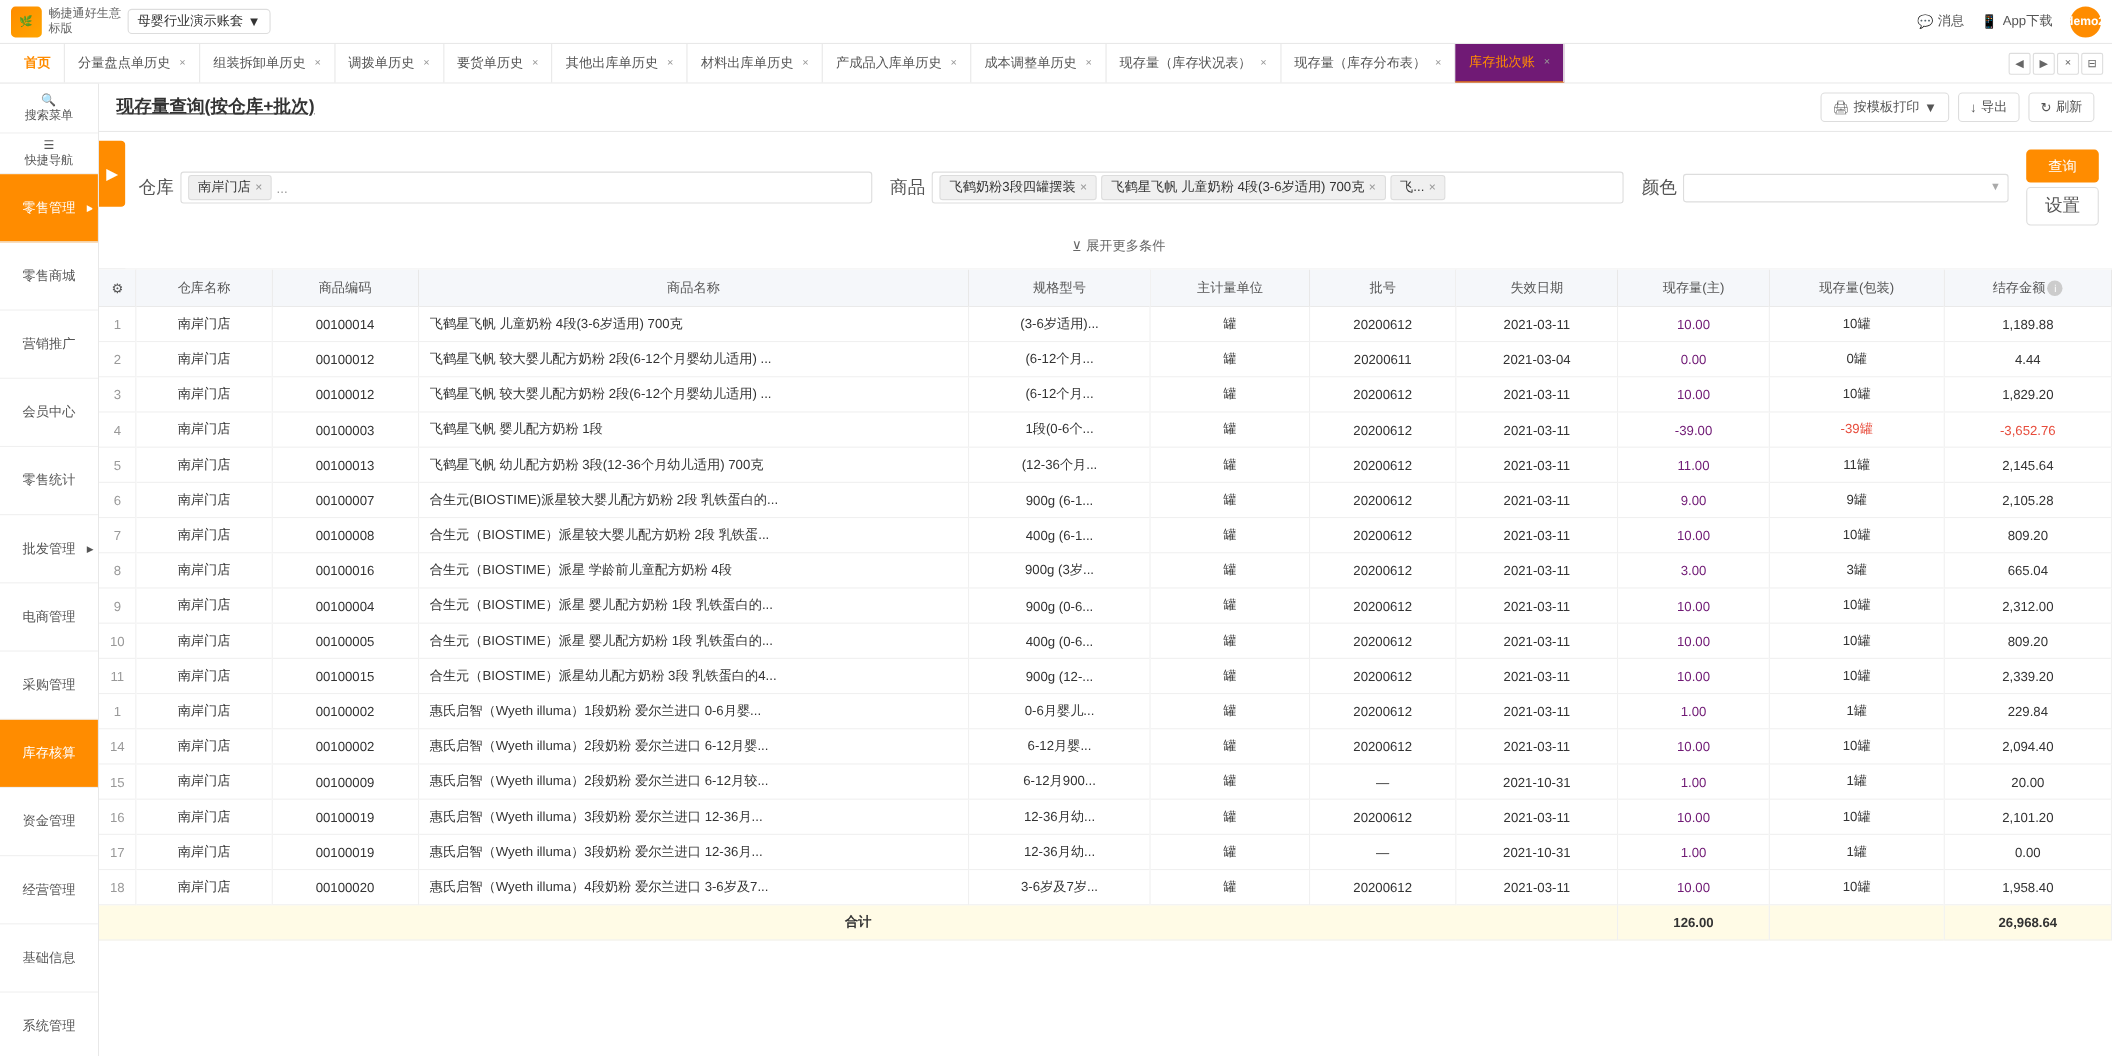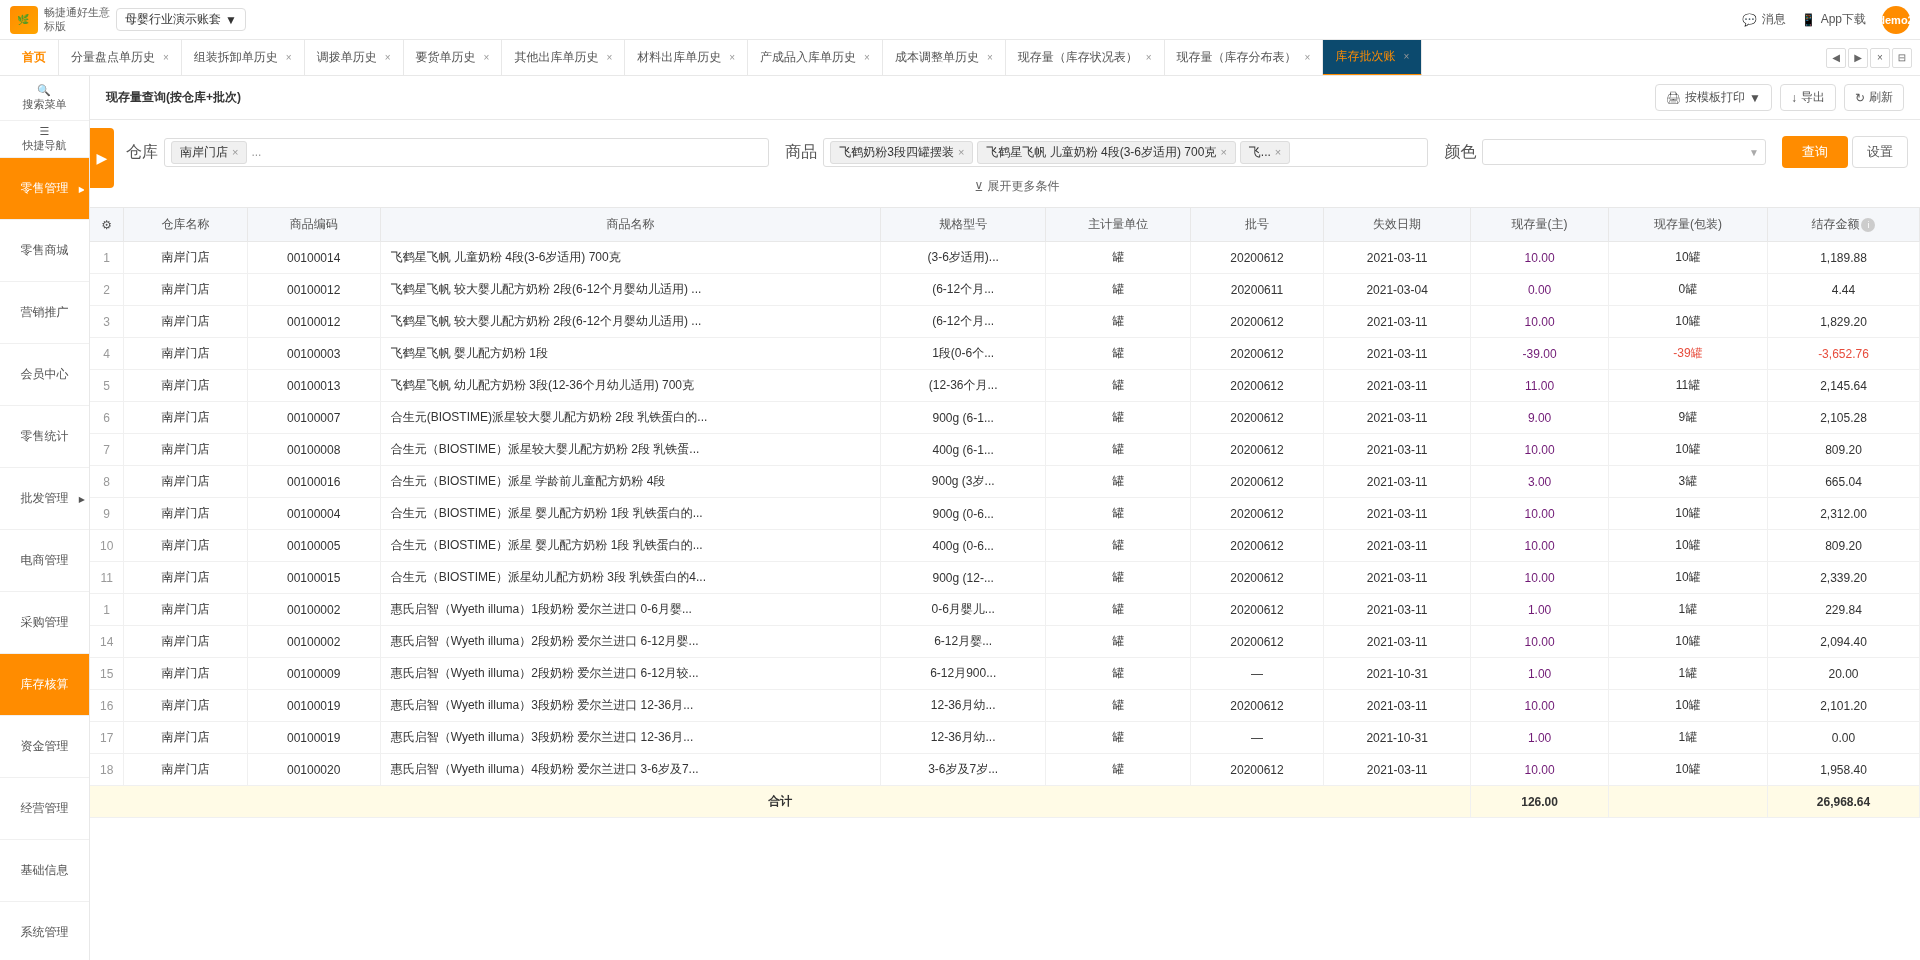--- a/index.html
+++ b/index.html
@@ -64,21 +64,21 @@
       display: flex; align-items: center; gap: 4px;
       font-size: 12px; color: #555;
       border-right: 1px solid #e8e8e8;
       white-space: nowrap;
       cursor: pointer;
     }
     .nav-tab.home {
       color: #ff8c00; font-weight: bold;
     }
     .nav-tab.active {
-      color: #ff8c00; background: #0c4a6e;
+      color: #ff8c00; background: #701a75;
       border-bottom: 2px solid #ff8c00;
     }
     .nav-tab .close-x {
       font-size: 10px; color: #999; margin-left: 4px; cursor: pointer;
     }
     .nav-tab-controls {
       margin-left: auto;
       display: flex; align-items: center; gap: 2px;
       padding-right: 8px;
     }
@@ -153,21 +153,21 @@
       background: #f5f5f5;
     }
 
     
     .page-header {
       background: #fff;
       padding: 8px 16px;
       display: flex; align-items: center; justify-content: space-between;
       border-bottom: 1px solid #e8e8e8;
     }
-    .page-title { font-size: 12px; font-weight: bold; color: #333; }
+    .page-title { font-size: 16px; font-weight: bold; color: #333; text-decoration: underline; }
     .header-actions { display: flex; align-items: center; gap: 8px; }
     .btn-template {
       display: flex; align-items: center; gap: 4px;
       padding: 4px 10px; border: 1px solid #ddd;
       border-radius: 4px; cursor: pointer; font-size: 12px;
       background: white; color: #555;
     }
     .btn-export {
       display: flex; align-items: center; gap: 4px;
       padding: 4px 10px; border: 1px solid #ddd;
@@ -223,21 +223,21 @@
       padding: 2px 6px; min-height: 26px; align-items: center;
       background: white;
     }
     .btn-search {
       background: #ff8c00; color: white;
       border: none; border-radius: 4px;
       padding: 6px 20px; font-size: 13px; cursor: pointer;
     }
     .btn-settings {
       border: 1px solid #ddd; background: white;
-      border-radius: 4px; padding: 6px 14px; font-size: 13px;
+      border-radius: 4px; padding: 6px 14px; font-size: 16px;
       cursor: pointer; color: #555;
     }
 
     
     .table-container {
       flex: 1; overflow: auto;
       background: white;
       margin: 0;
     }
     table {
@@ -495,21 +495,21 @@
                 </span>
               </div>
             </div>
             <div class="field-group" style="flex:0.5;">
               <span class="field-label">颜色</span>
               <div style="display:flex;align-items:center;gap:4px;flex:1;border:1px solid #ddd;border-radius:3px;padding:2px 6px;min-height:26px;background:white;">
                 <span style="flex:1;font-size:12px;color:#ccc;"></span>
                 <span style="color:#aaa;font-size:10px;">▼</span>
               </div>
             </div>
-            <div style="display:flex;flex-direction:row;gap:4px;">
+            <div style="display:flex;flex-direction:column;gap:4px;">
               <button class="btn-search">查询</button>
               <button class="btn-settings">设置</button>
             </div>
           </div>
           <div class="filter-expand">
             <span class="expand-icon">⊻</span>
             <span>展开更多条件</span>
           </div>
         </div>
       </div>

